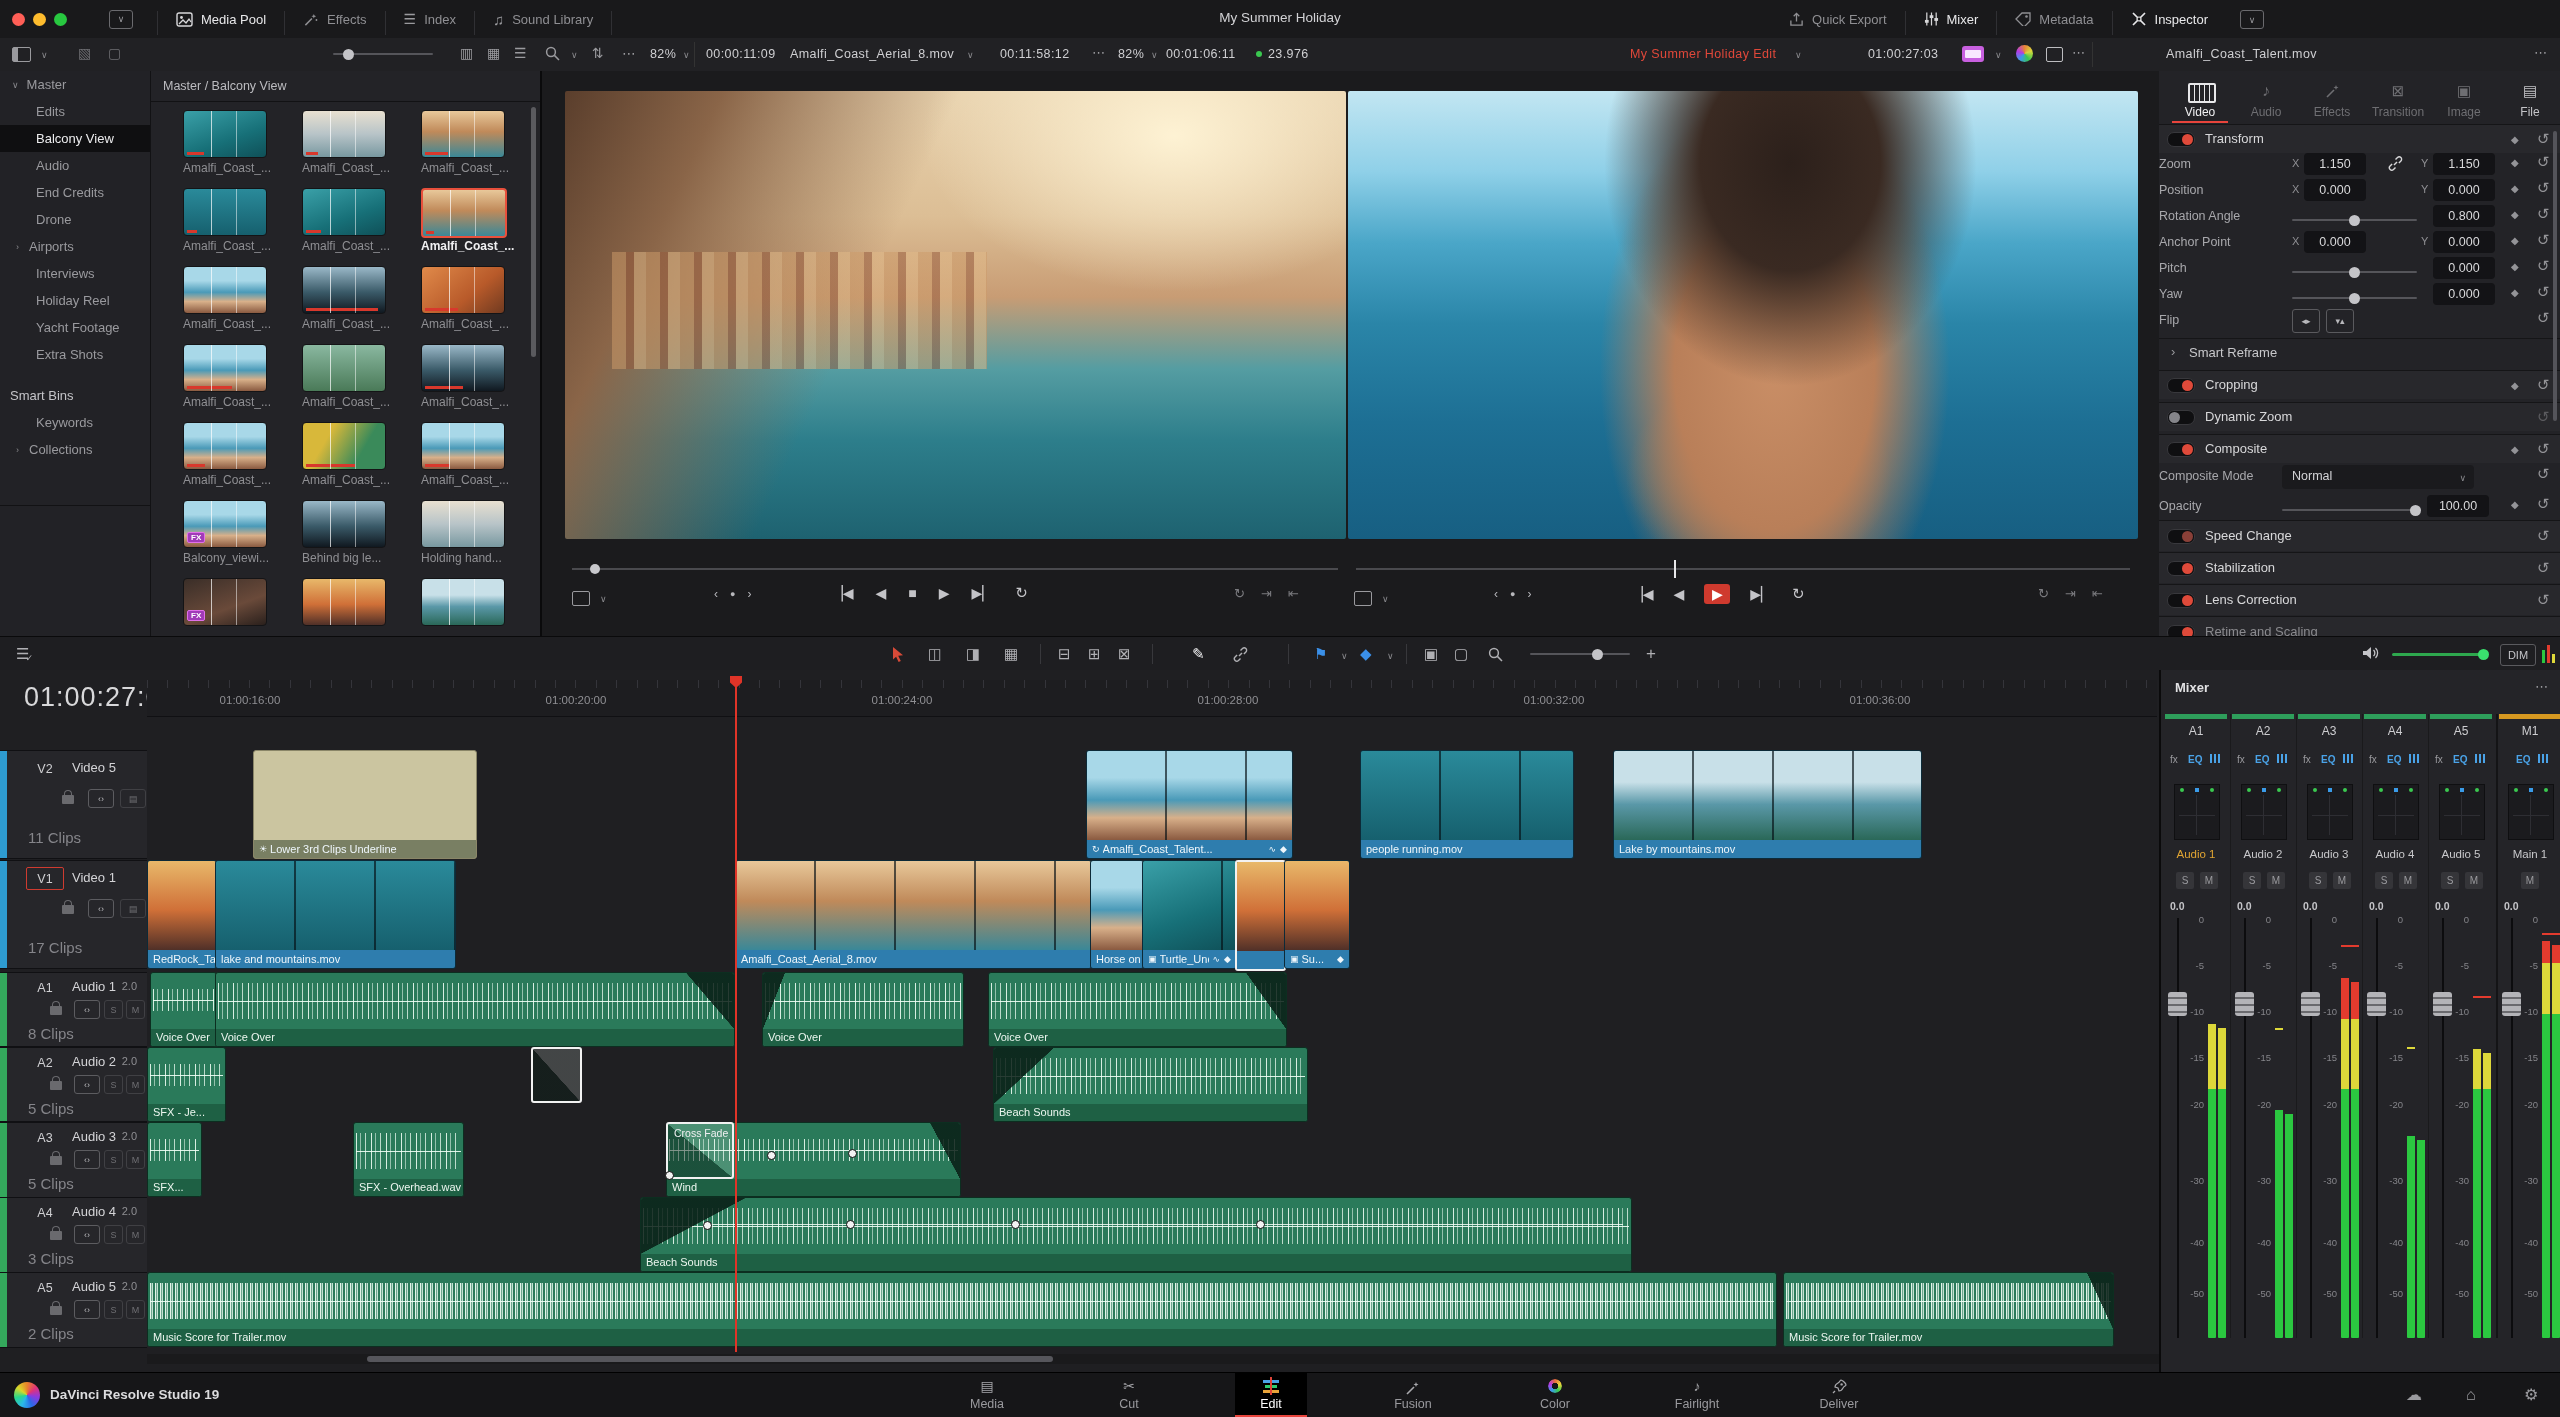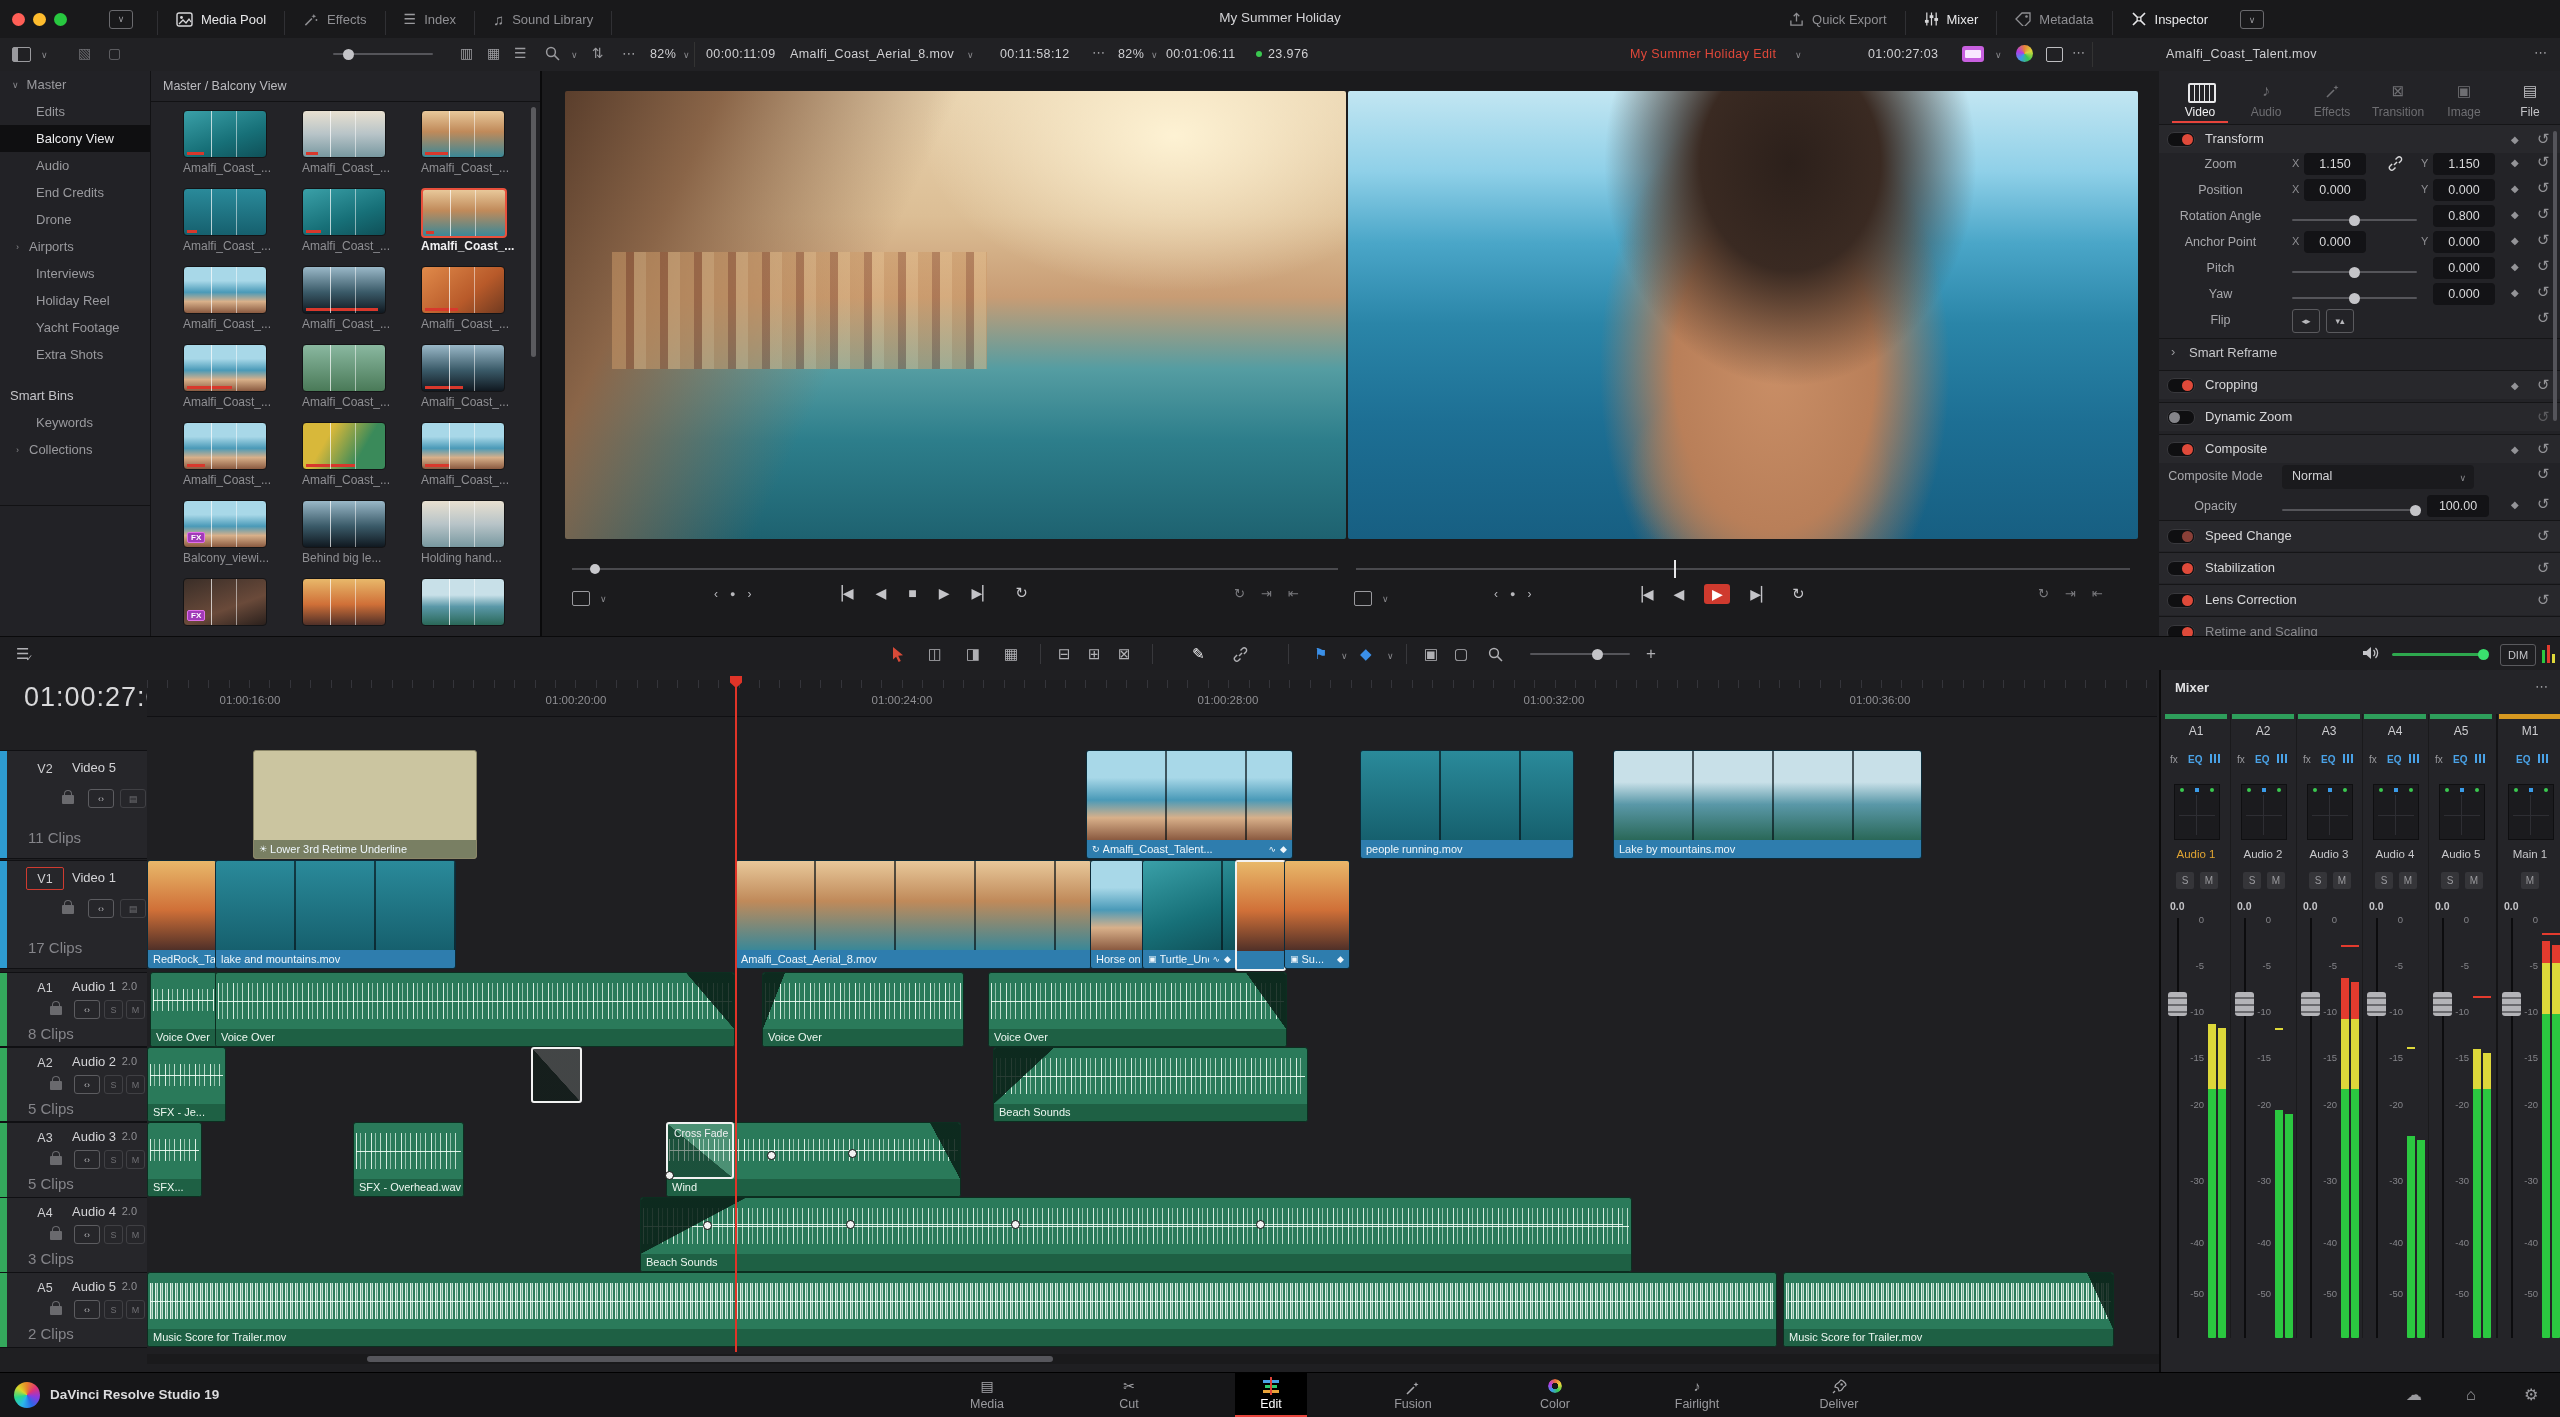--- a/index.html
+++ b/index.html
@@ -49,21 +49,21 @@
   .tp5{background:linear-gradient(180deg,#a8d8e8 30%,#4a9ab8 55%,#d8b08a 75%,#8a5a40)}
   .tp6{background:linear-gradient(180deg,#9ab8c8,#3a5a68 55%,#101820)}
   .tp7{background:linear-gradient(140deg,#e08a4a,#b85a2a 60%,#703a20)}
   .tp8{background:linear-gradient(120deg,#d8b83a 30%,#3a8a5a 70%)}
   .tp9{background:linear-gradient(180deg,#8ab8a0,#4a7a58)}
   .tp10{background:linear-gradient(180deg,#e8b86a,#d07038 55%,#503028)}
   .tp11{background:linear-gradient(180deg,#c8e0e8 35%,#5a98a8 60%,#2a6858)}
   .tp12{background:linear-gradient(160deg,#3a2e28,#6a4a3a 60%,#2a201c)}
   
   .itab{position:absolute;width:66px;height:44px;top:8px}
-  .ilabel{position:absolute;left:0;width:123px;text-align:center;font-size:12.5px;color:#a8a8ac;white-space:nowrap}
+  .ilabel{position:absolute;left:0;width:123px;text-align:left;font-size:12.5px;color:#a8a8ac;white-space:nowrap}
   .inp{position:absolute;height:22px;background:#131316;border-radius:4px;color:#d8d8da;font-size:12.5px;text-align:center;line-height:22px}
   .sl{position:absolute;height:2px;background:#55555a;border-radius:1px}
   .sl i{position:absolute;width:11px;height:11px;border-radius:50%;background:#c4c4c8;top:-4.5px}
   .tg{position:absolute;width:26px;height:13px;border-radius:7px;background:#0f0f11;border:1px solid #38383c}
   .tg i{position:absolute;width:11px;height:11px;border-radius:50%;top:1px}
   .tg.on i{right:1px;background:#df4a3a}
   .tg.dimred i{right:1px;background:#8a4038}
   .tg.off i{left:1px;background:#85858a}
   .kf{position:absolute;color:#939397;font-size:10px}
   .rst{position:absolute;color:#939397;font-size:15px}
@@ -759,21 +759,21 @@
     <div class="lk" style="left:50px;top:33px"></div>
     <div class="tkic" style="left:74px;top:27px">‹›</div>
     <div class="tkic dim" style="left:104px;top:27px;width:17px">S</div>
     <div class="tkic dim" style="left:126px;top:27px;width:17px">M</div>
     <div class="tkcount" style="top:52px">2 Clips</div>
   </div>
 
   <div class="vclip" style="left:253px;top:80px;width:222px;background:#cbc5a0;border-color:#8a8668">
     <div class="vlabel" style="background:rgba(55,70,50,.55)">
         <span class="li">☀</span>
-        <span>Lower 3rd Retime Underline</span>
+        <span>Lower 3rd Clips Underline</span>
       </div>
   </div>
   <div class="vclip" style="left:1086px;top:80px;width:205px">
     <div class="vthumb seg tp5"></div>
     <div class="vlabel">
         <span class="li">↻</span>
         <span style="flex:1;overflow:hidden">Amalfi_Coast_Talent...</span>
         <span class="lir">∿</span>
         <span class="lir">◆</span>
       </div>

